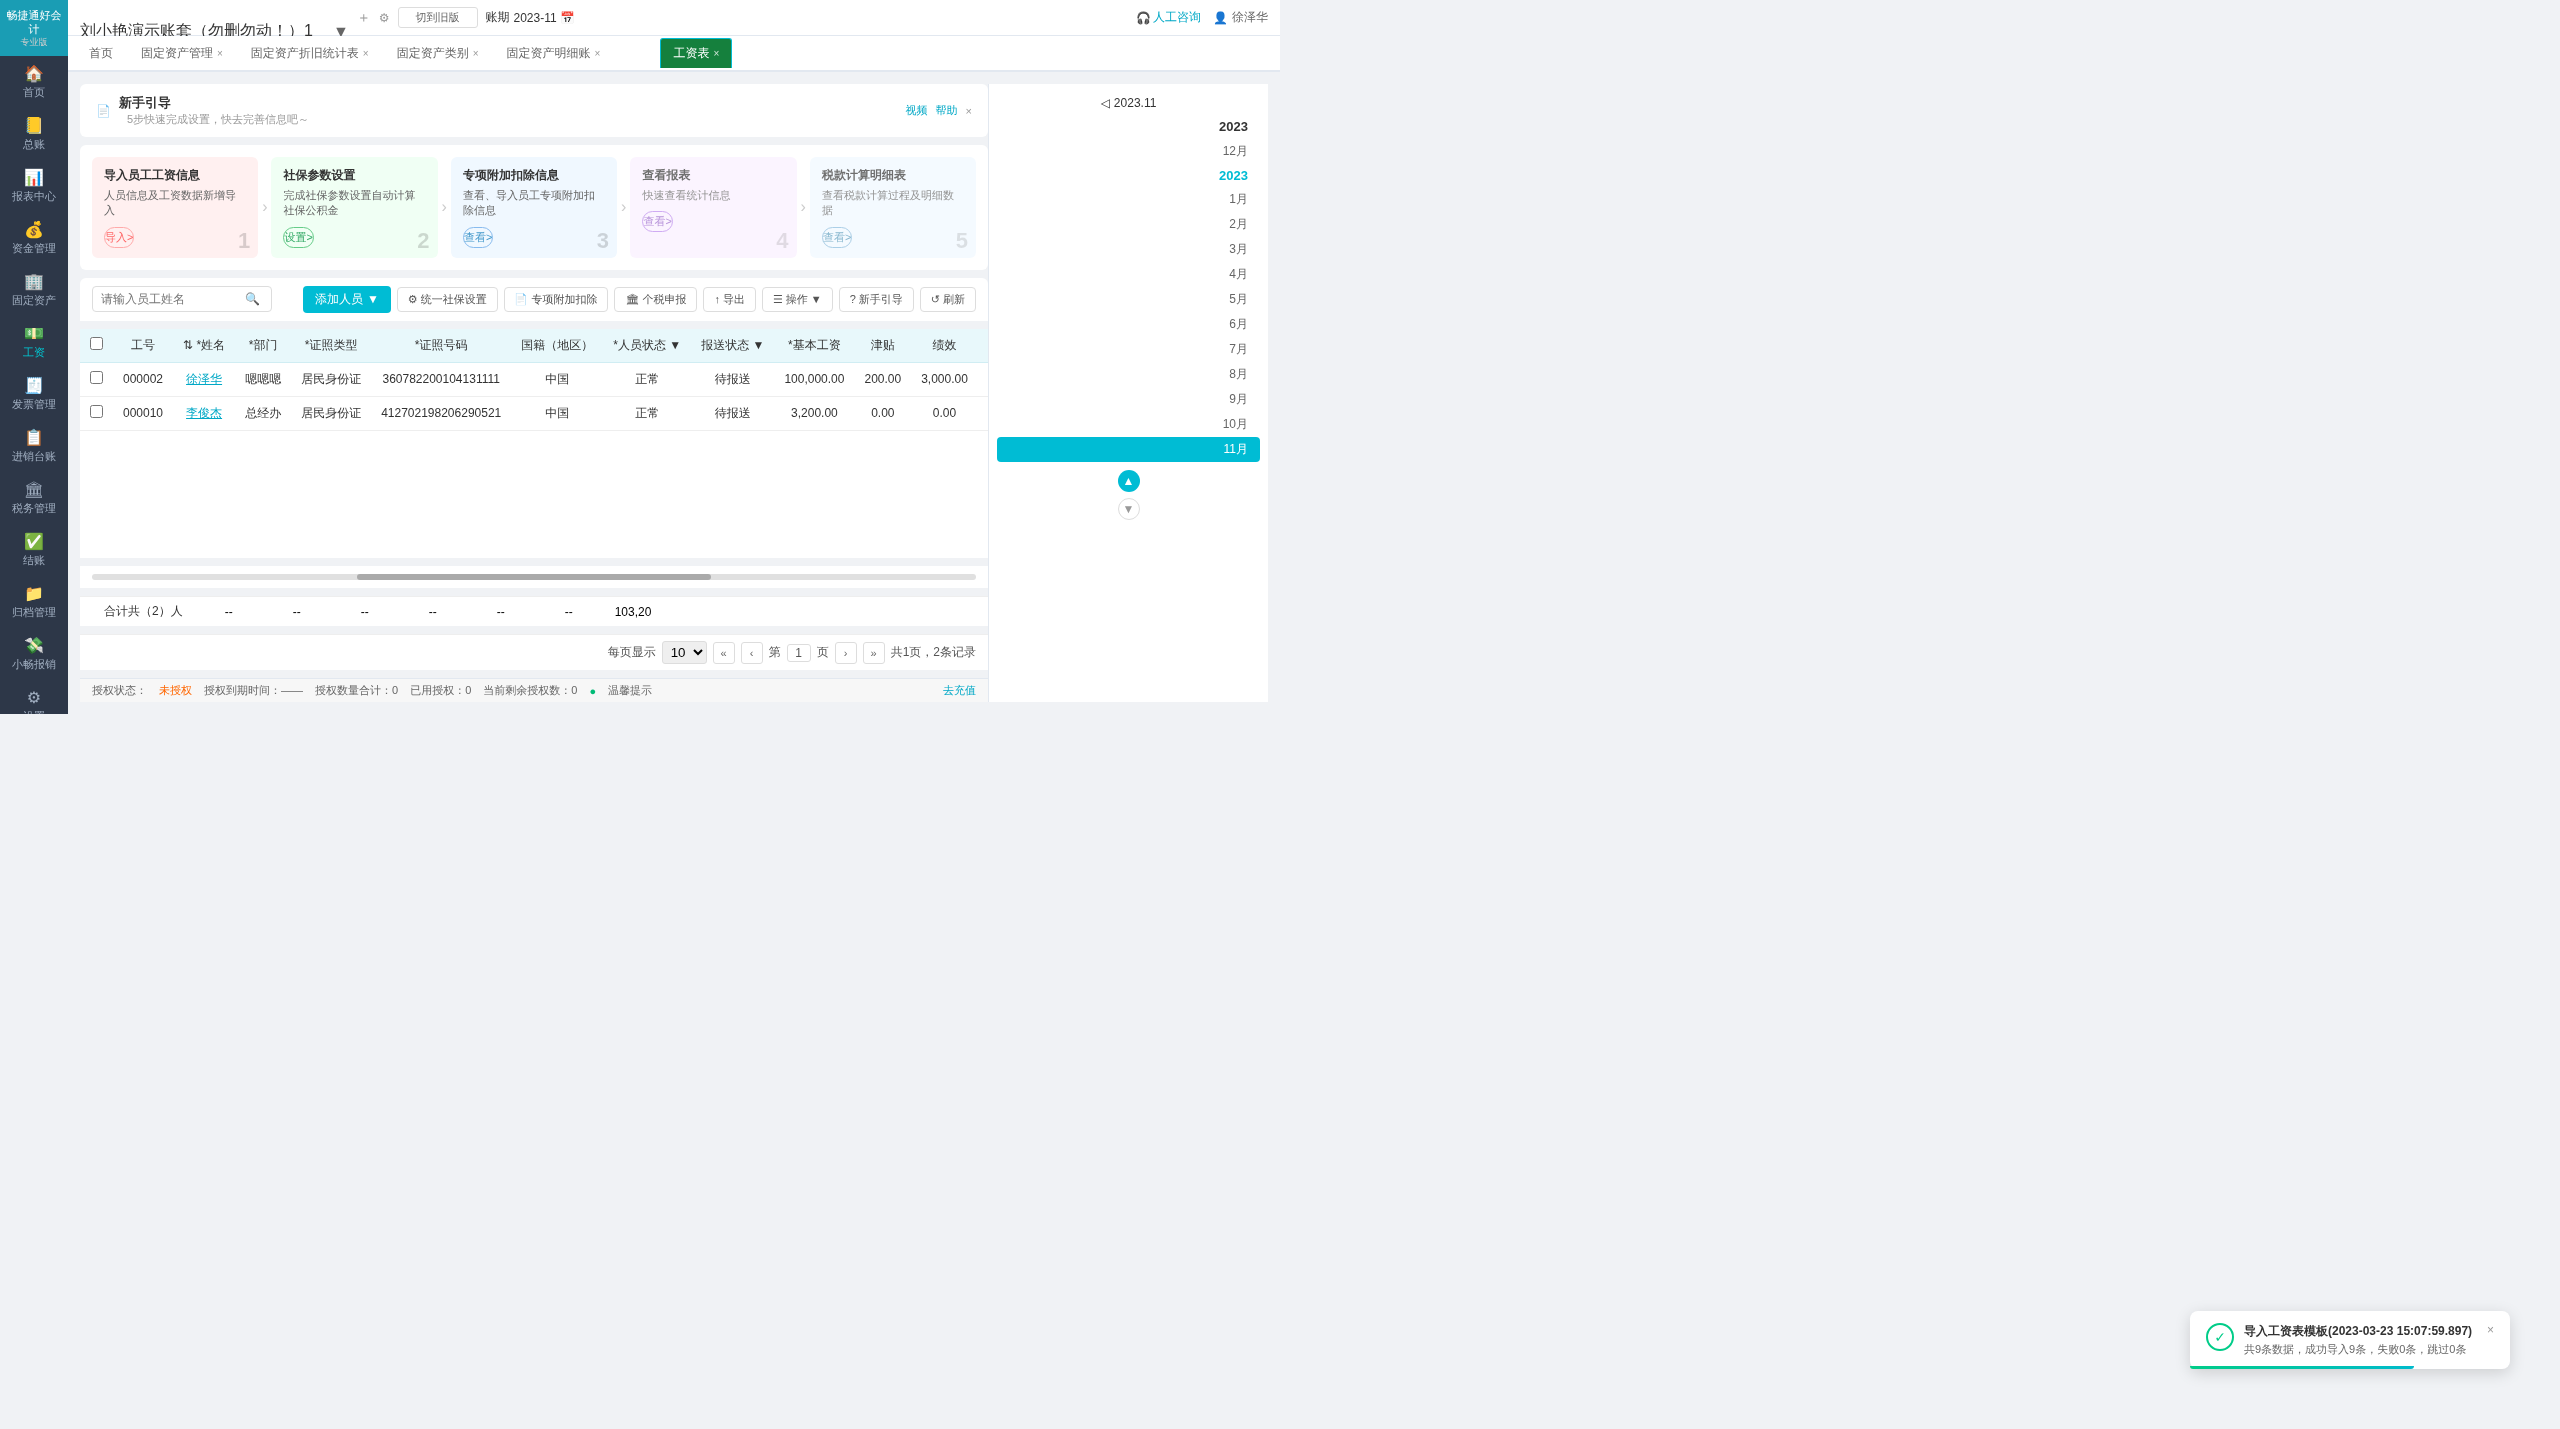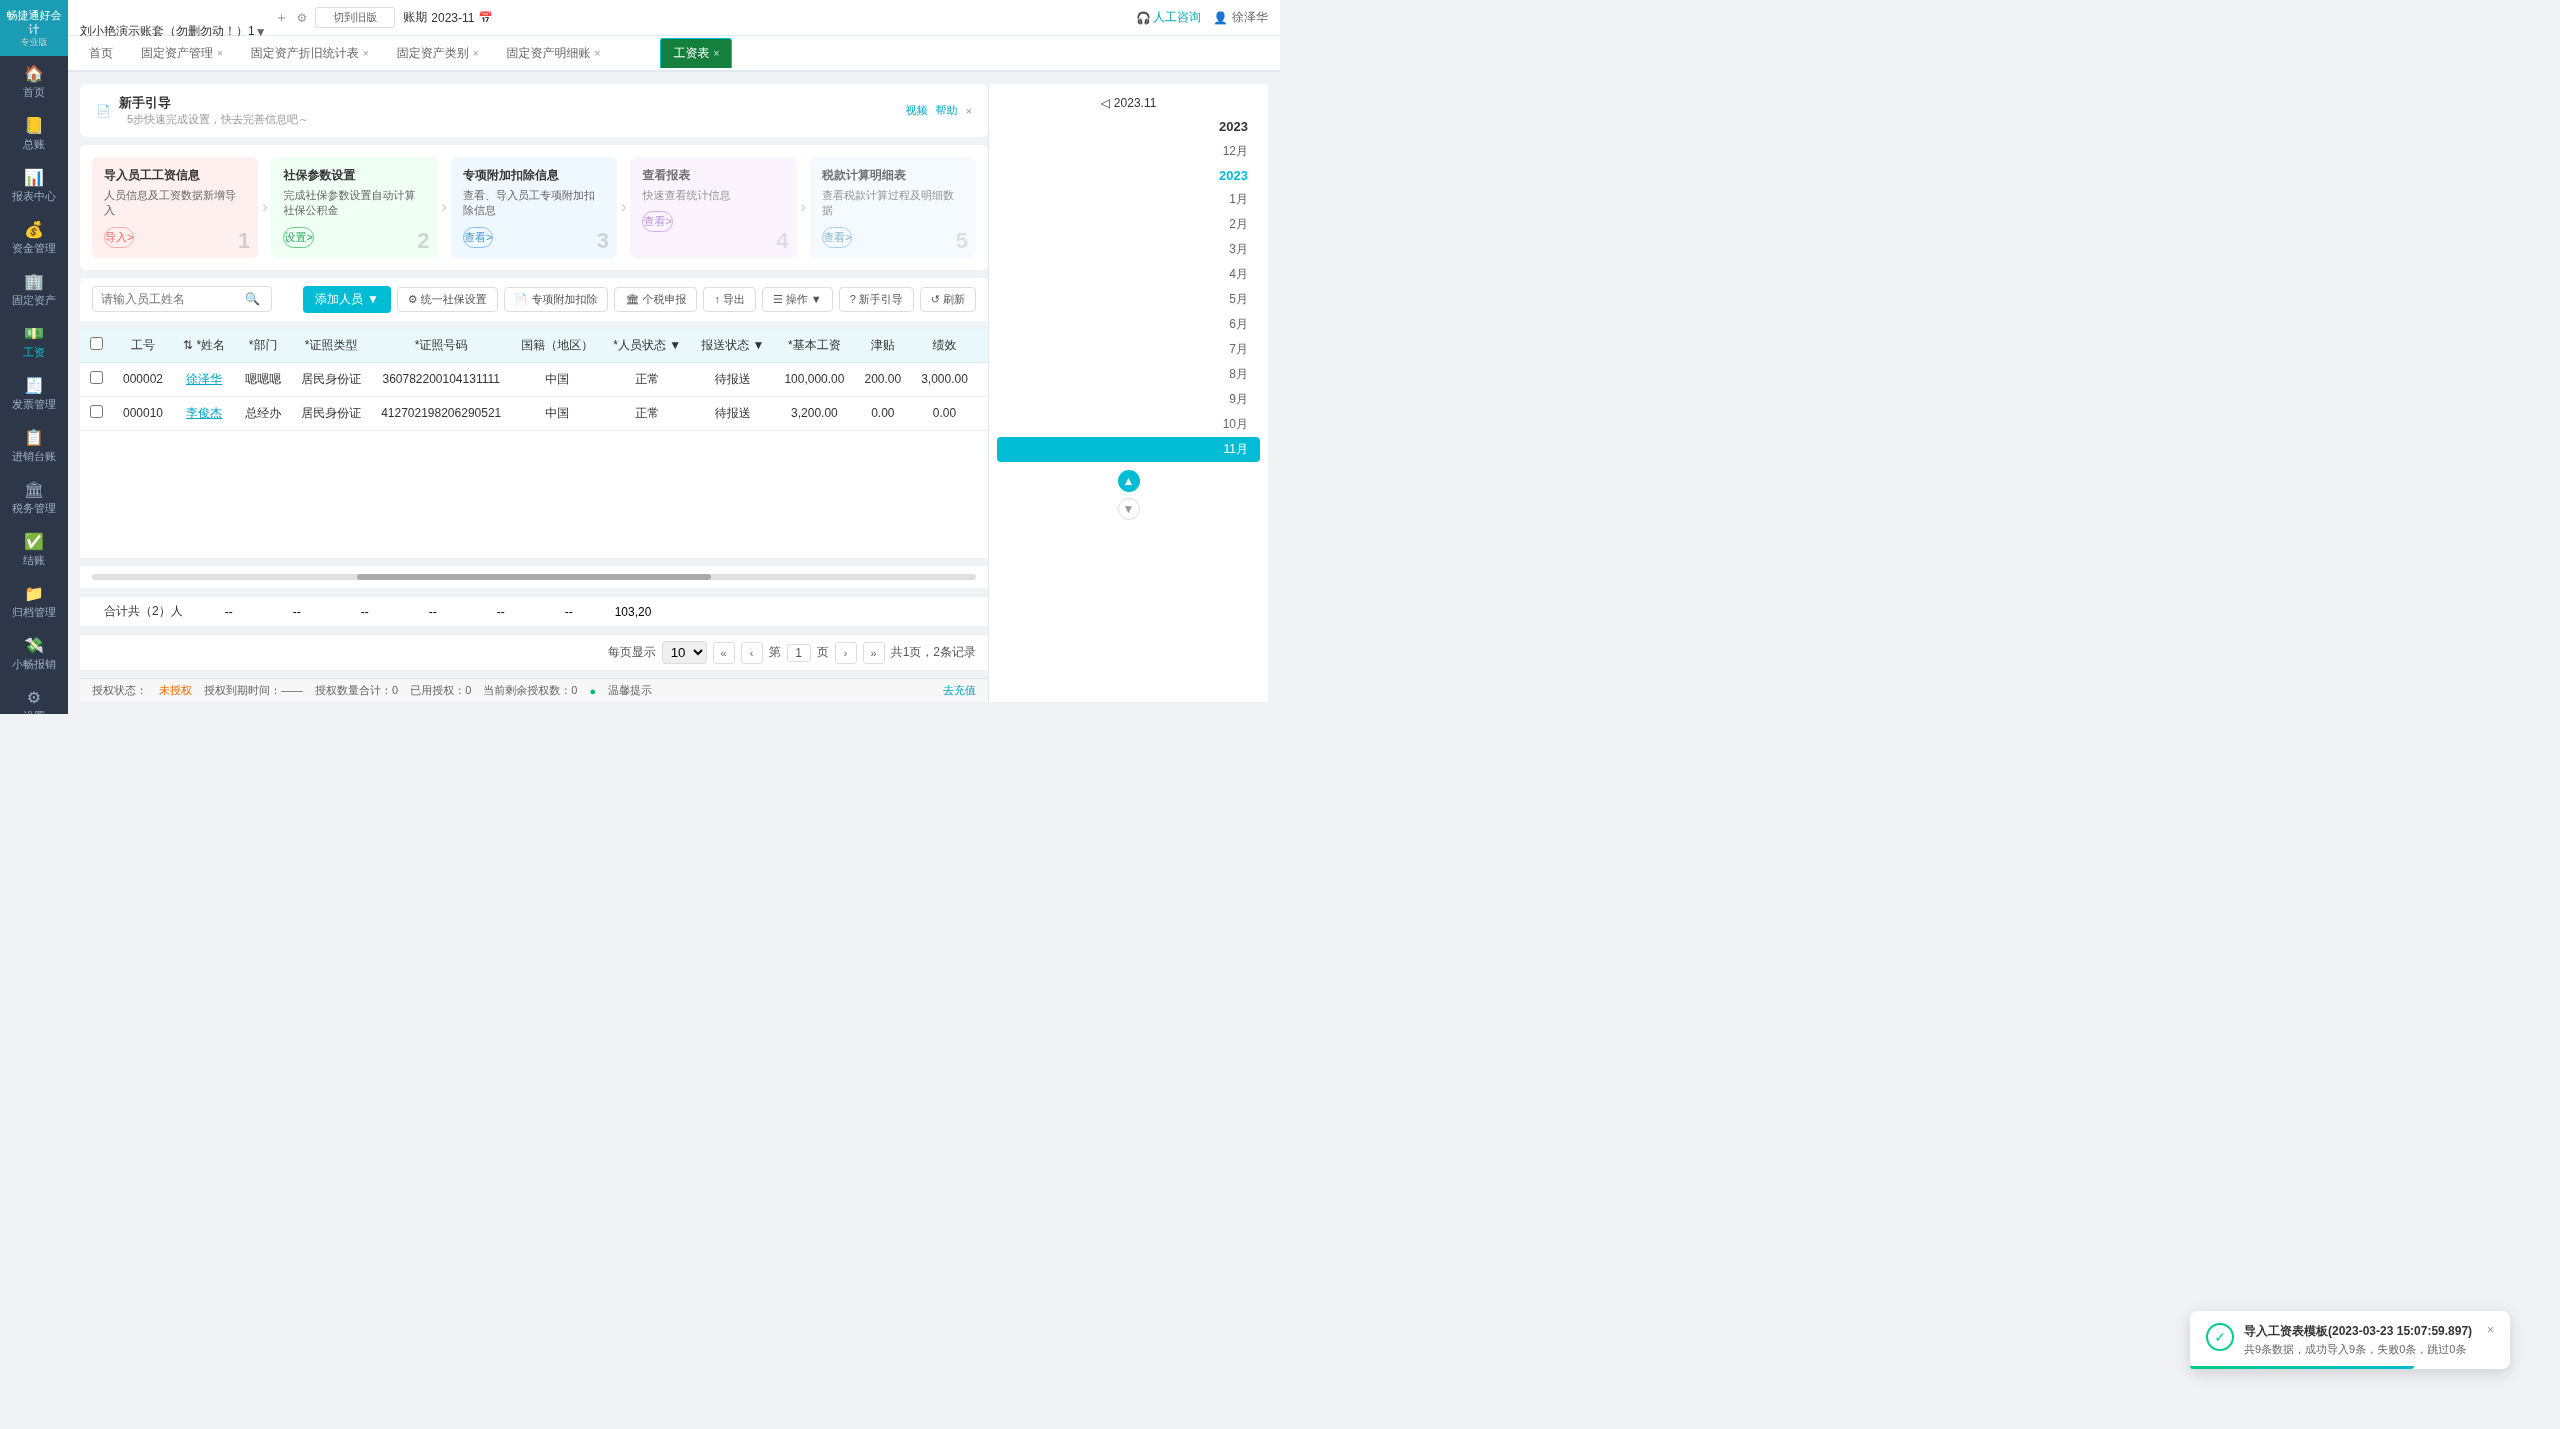--- a/index.html
+++ b/index.html
@@ -56,22 +56,22 @@
       display: flex;
       align-items: center;
       padding: 0 12px;
       border-bottom: 1px solid #e2e8f0;
       gap: 8px;
       flex-shrink: 0;
     }
     .header-account {
       display: flex;
       align-items: center;
-      gap: 0;
-      font-size: 12px;
+      gap: 20px;
+      font-size: 16px;
       color: #333;
       margin-top: 28px;
     }
     .header-dropdown { color: #666; cursor: pointer; }
     .header-add { color: #999; cursor: pointer; font-size: 14px; }
     .header-settings { color: #999; cursor: pointer; }
     .header-switch-btn {
       background: white;
       border: 1px solid #ddd;
       border-radius: 3px;

